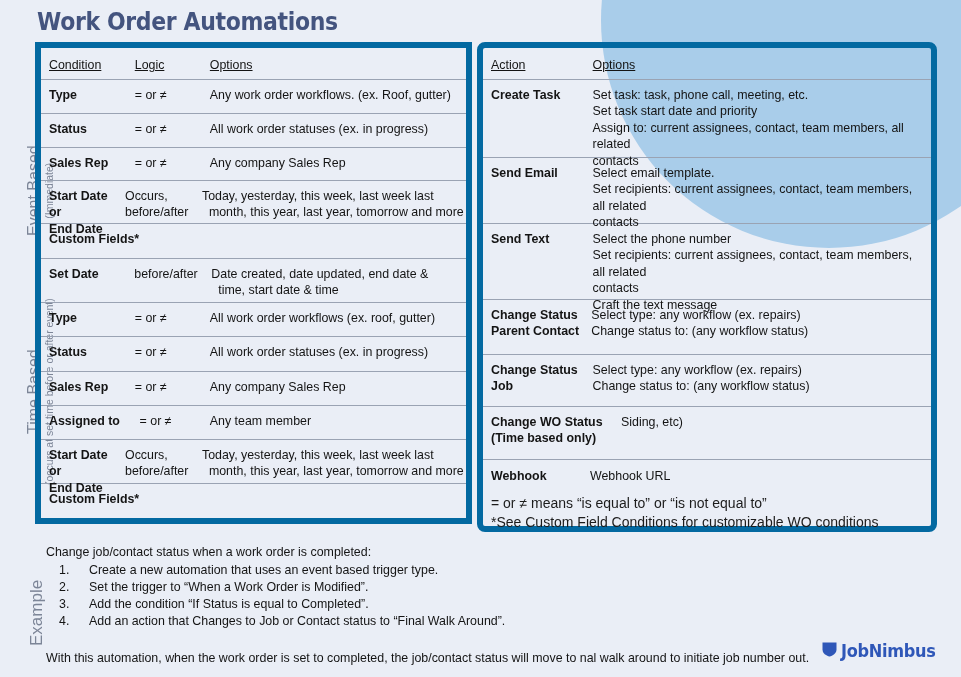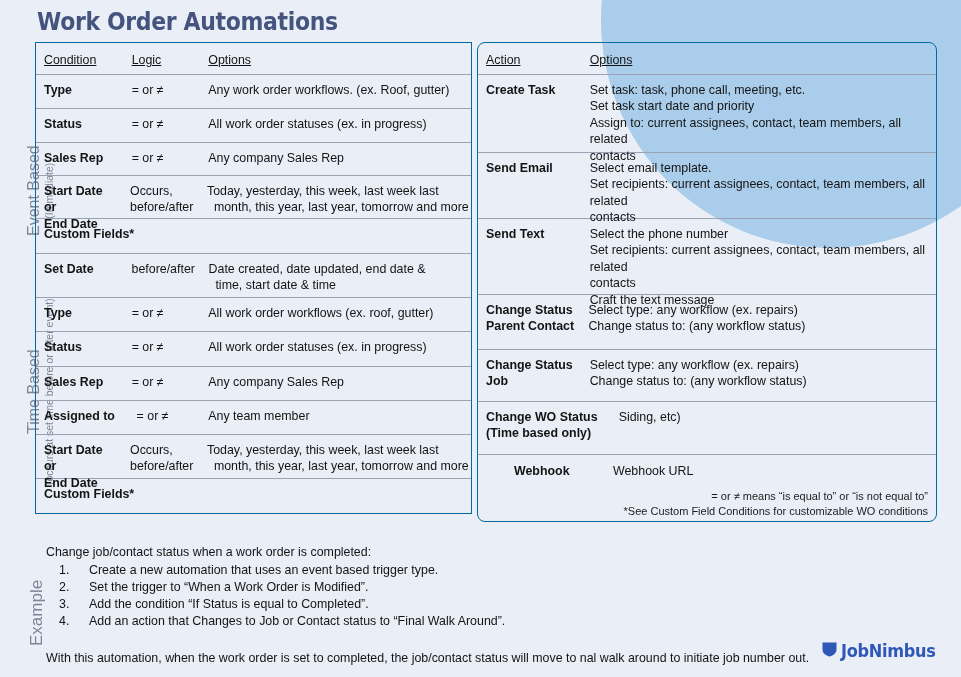--- a/index.html
+++ b/index.html
@@ -69,21 +69,21 @@
     font-size: 10.5px;
     margin-top: 1px;
   }
   .side-label.example-lbl {
     font-size: 17px;
   }
 
   
   .tbl {
     position: absolute;
-    border: 1px solid #0369a1;
+    border: 6px solid #0369a1;
     background: transparent;
     box-sizing: border-box;
   }
   .trow {
     display: flex;
     border-bottom: 1px solid #9aa3b3;
     box-sizing: border-box;
   }
   .trow:last-child { border-bottom: none; }
   .cell {
@@ -107,24 +107,23 @@
   #tbl-left .c2 { width: 77px; }
   #tbl-left .c3 { width: 272px; }
 
   
   #tbl-right { left: 477px; top: 42px; width: 460px; border-radius: 8px; }
   #tbl-right .c1 { width: 107px; }
   #tbl-right .c2 { width: 367px; }
 
   
   .footnote {
-    font-size: 11px;
+    font-size: 14px;
     line-height: 1.35;
     padding-top: 10px;
-    text-align: right;
   }
 
   
   #example-block {
     position: absolute;
     left: 46px;
     top: 544px;
     width: 880px;
     font-size: 12.4px;
     line-height: 1.38;
@@ -362,21 +361,21 @@
         <div class="cell b c1" style="width:134px;">
           <span class="ln">Change WO Status</span>
           <span class="ln">(Time based only)</span>
         </div>
         <div class="cell c2" style="width:336px; padding-left:3px;">
           <span class="ln" style="white-space:pre;">  Siding, etc)</span>
         </div>
       </div>
 
       <div class="trow" style="height:66px;">
-        <div style="box-sizing:border-box; width:472px; padding:8px 8px 0 8px;margin-left:28px;">
+        <div style="box-sizing:border-box; width:472px; padding:8px 8px 0 8px;">
           <div style="display:flex;">
             <div class="cell b" style="width:99px; padding:0;">Webhook</div>
             <div class="cell" style="padding:0;">Webhook URL</div>
           </div>
           <div class="footnote">= or ≠  means “is equal to” or “is not equal to”</div>
           <div class="footnote" style="padding-top:0;">*See Custom Field Conditions for customizable WO conditions</div>
         </div>
       </div>
 
     </div>

